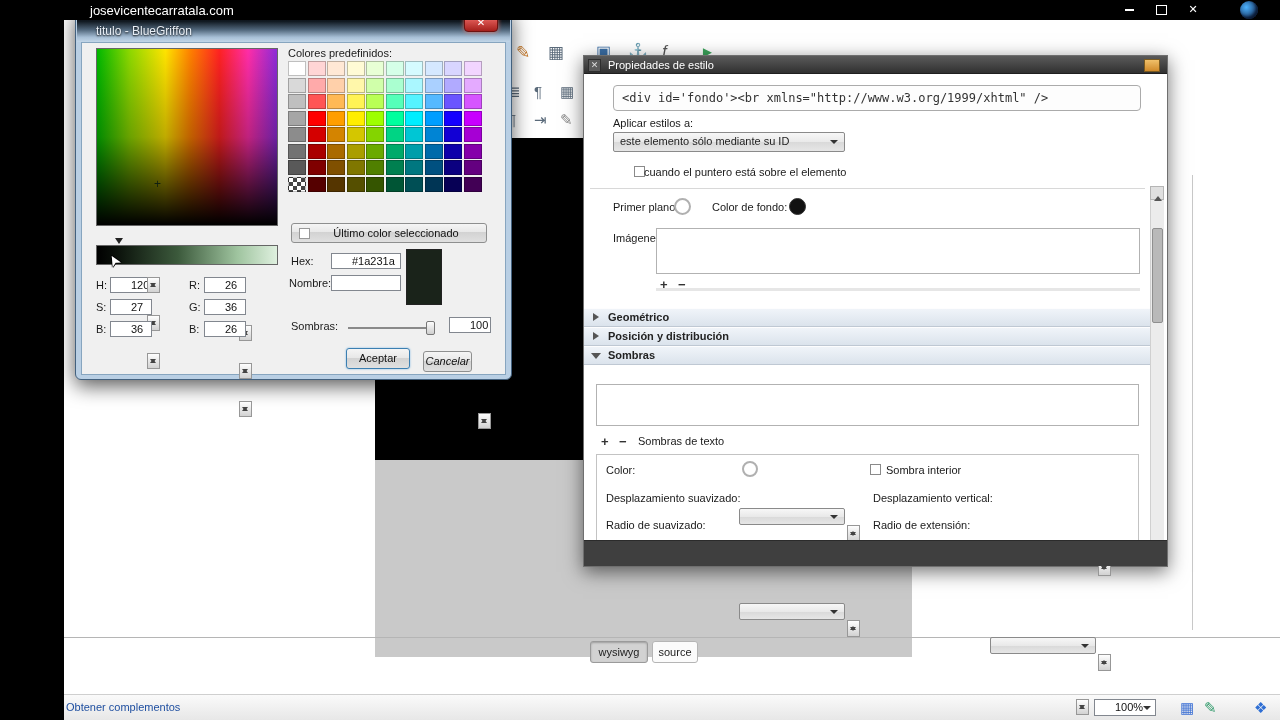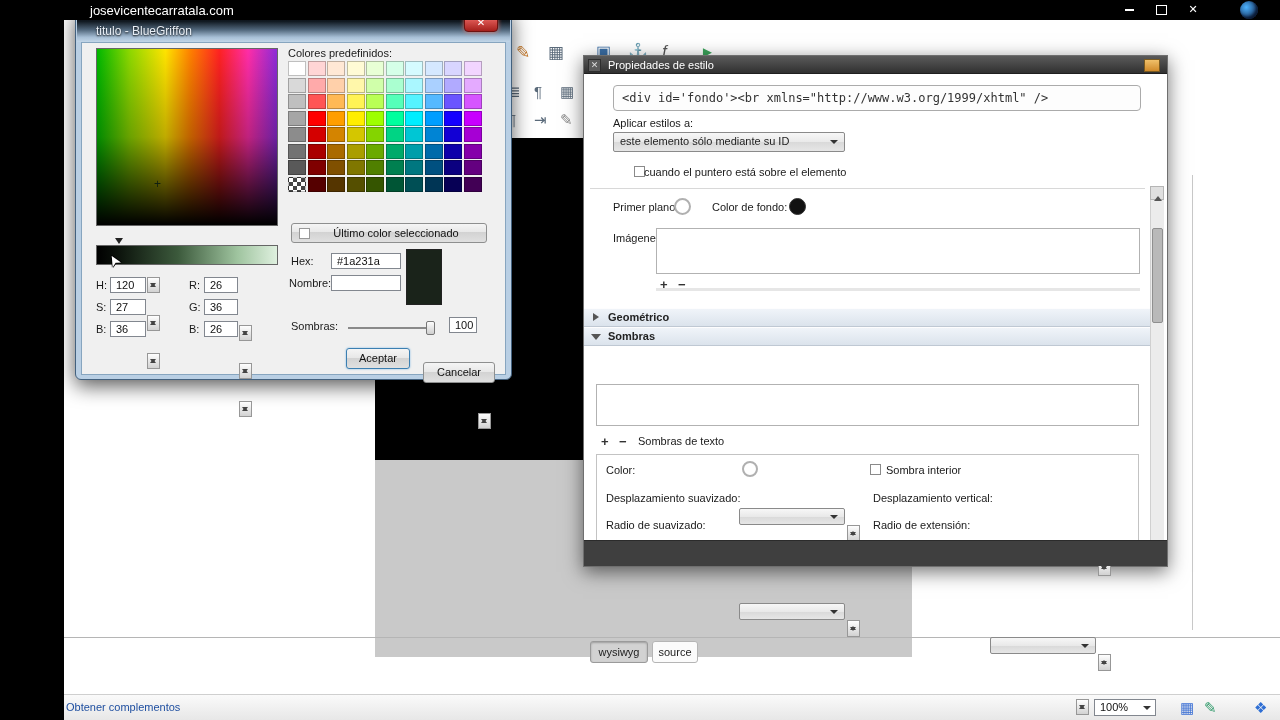--- a/index.html
+++ b/index.html
@@ -1,21 +1,21 @@
 <!DOCTYPE html>
 <html><head>
 <meta charset="utf-8">
 <style>
   html,body{margin:0;padding:0;}
   body{width:1280px;height:720px;background:#000;overflow:hidden;position:relative;
        font-family:"Liberation Sans",sans-serif;}
   .abs{position:absolute;box-sizing:border-box;}
   .lbl{font-size:11px;color:#1a1a1a;white-space:nowrap;}
   .txt{background:#fff;border:1px solid #82878f;font-size:11px;color:#111;
-       padding:1px 5px;box-sizing:border-box;overflow:hidden;white-space:nowrap;}
+       padding:1px 20px;box-sizing:border-box;overflow:hidden;white-space:nowrap;}
   .btn7{background:linear-gradient(#f5f5f5,#e8e8e8 45%,#d2d2d2 46%,#e0e0e0);
         border:1px solid #8e8f8f;border-radius:3px;font-size:11px;color:#111;
         text-align:center;box-sizing:border-box;}
   .btn7.default{border:1px solid #3c7fb1;box-shadow:0 0 2px #74b2e2;}
   .dd{background:linear-gradient(#f7f7f7,#e9e9e9 50%,#d9d9d9 51%,#e6e6e6);
       border:1px solid #8a8a8a;border-radius:2px;font-size:11px;color:#222;
       padding:2px 18px 2px 6px;position:relative;box-sizing:border-box;
       overflow:hidden;white-space:nowrap;}
   .dd::after{content:"";position:absolute;right:6px;top:50%;margin-top:-2px;
       border:4px solid transparent;border-top:4px solid #333;}
@@ -118,20 +118,21 @@
   <div class="abs cir" style="left:205px;top:142px;width:17px;height:17px;border:1px solid #333;background:#111;"></div>
 
   <span class="abs lbl" style="left:29px;top:176px;">Imágenes:</span>
   <div class="abs lb" style="left:72px;top:172px;width:484px;height:46px;"></div>
   <span class="abs" style="left:76px;top:221px;font-size:13px;font-weight:bold;color:#333;">+</span>
   <span class="abs" style="left:94px;top:221px;font-size:13px;font-weight:bold;color:#333;">−</span>
   <div class="abs" style="left:72px;top:232px;width:484px;height:3px;background:#e6e6e6;"></div>
 
   <div class="abs" style="left:0;top:252px;width:566px;">
       <div class="acc"><span class="tri"></span><span>Geométrico</span></div>
+      <div class="acc"><span class="tri"></span><span>Posición y distribución</span></div>
       <div class="acc open"><span class="tri"></span><span>Sombras</span></div>
     </div>
 
   <div class="abs lb" style="left:12px;top:328px;width:543px;height:42px;"></div>
   <span class="abs" style="left:17px;top:378px;font-size:13px;font-weight:bold;color:#333;">+</span>
   <span class="abs" style="left:35px;top:378px;font-size:13px;font-weight:bold;color:#333;">−</span>
   <span class="abs lbl" style="left:54px;top:379px;">Sombras de texto</span>
 
   <div class="abs" style="left:12px;top:398px;width:543px;height:88px;border:1px solid #c3c3c3;background:#fff;"></div>
   <span class="abs lbl" style="left:22px;top:408px;">Color:</span>
@@ -300,21 +301,21 @@
   <div class="abs" style="left:330px;top:240px;width:36px;height:56px;background:#1a231a;border:1px solid #222;"></div>
 
   <span class="abs lbl" style="left:215px;top:311px;">Sombras:</span>
   <div class="abs" style="left:272px;top:318px;width:84px;height:2px;background:#8a8a8a;"></div>
   <div class="abs" style="left:350px;top:312px;width:9px;height:14px;border:1px solid #777;border-radius:2px;
        background:linear-gradient(#fdfdfd,#cfcfcf);"></div>
   <div class="abs txt" style="left:373px;top:308px;width:28px;height:16px;">100</div>
   <div class="abs spin" style="left:402px;top:308px;height:16px;"></div>
 
   <div class="abs btn7 default" style="left:270px;top:339px;width:64px;height:21px;line-height:19px;">Aceptar</div>
-  <div class="abs btn7" style="left:347px;top:353px;width:72px;height:21px;line-height:19px;">Cancelar</div>
+  <div class="abs btn7" style="left:347px;top:342px;width:49px;height:21px;line-height:19px;font-style:italic;">Cancelar</div>
 </div>
 
 <span class="abs" style="left:108px;top:252px;z-index:120;font-size:15px;color:#fff;
       text-shadow:-1px 0 #000,0 1px #000,1px 0 #000,0 -1px #000;transform:rotate(-120deg);display:inline-block;">➤</span>
 
 <div class="abs" style="left:0;top:20px;width:64px;height:700px;background:#000;z-index:95;"></div>
 <div class="abs" style="left:0;top:0;width:1280px;height:20px;background:#000;z-index:100;"></div>
 <span class="abs" style="left:90px;top:3px;z-index:110;color:#fff;font-size:13px;">josevicentecarratala.com</span>
 
 <div class="abs winctl" style="left:1118px;top:3px;z-index:110;">

